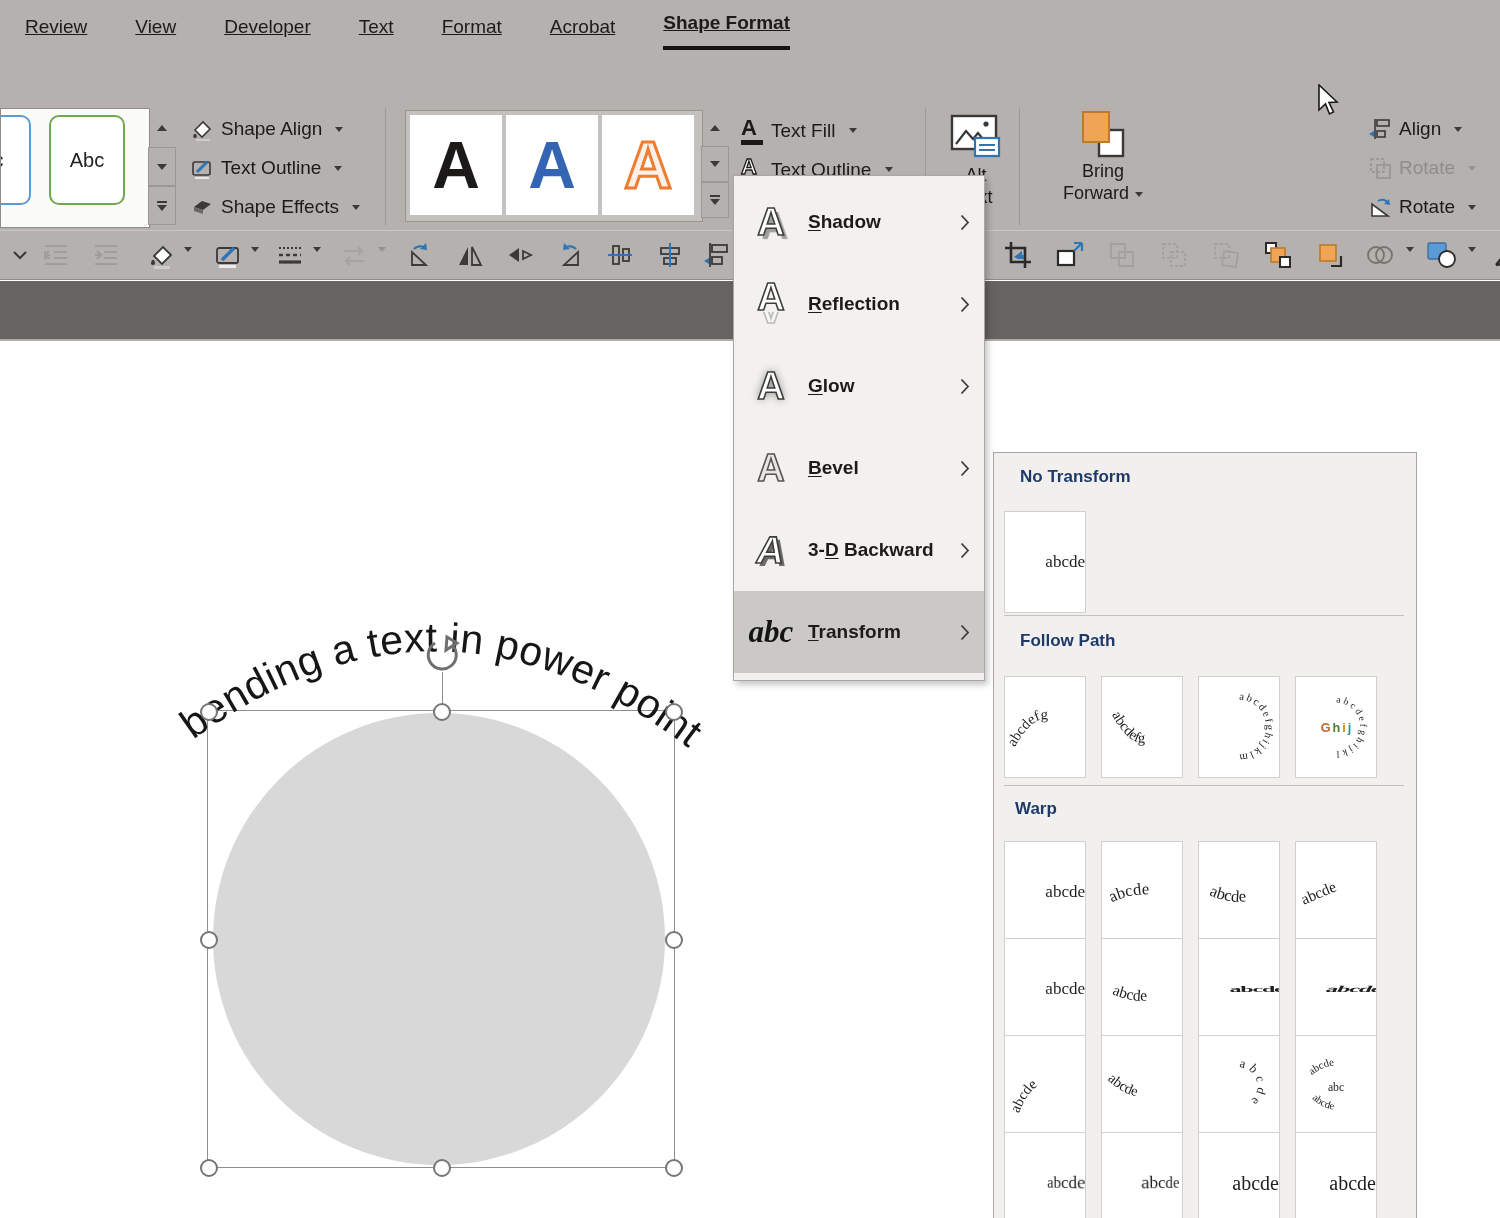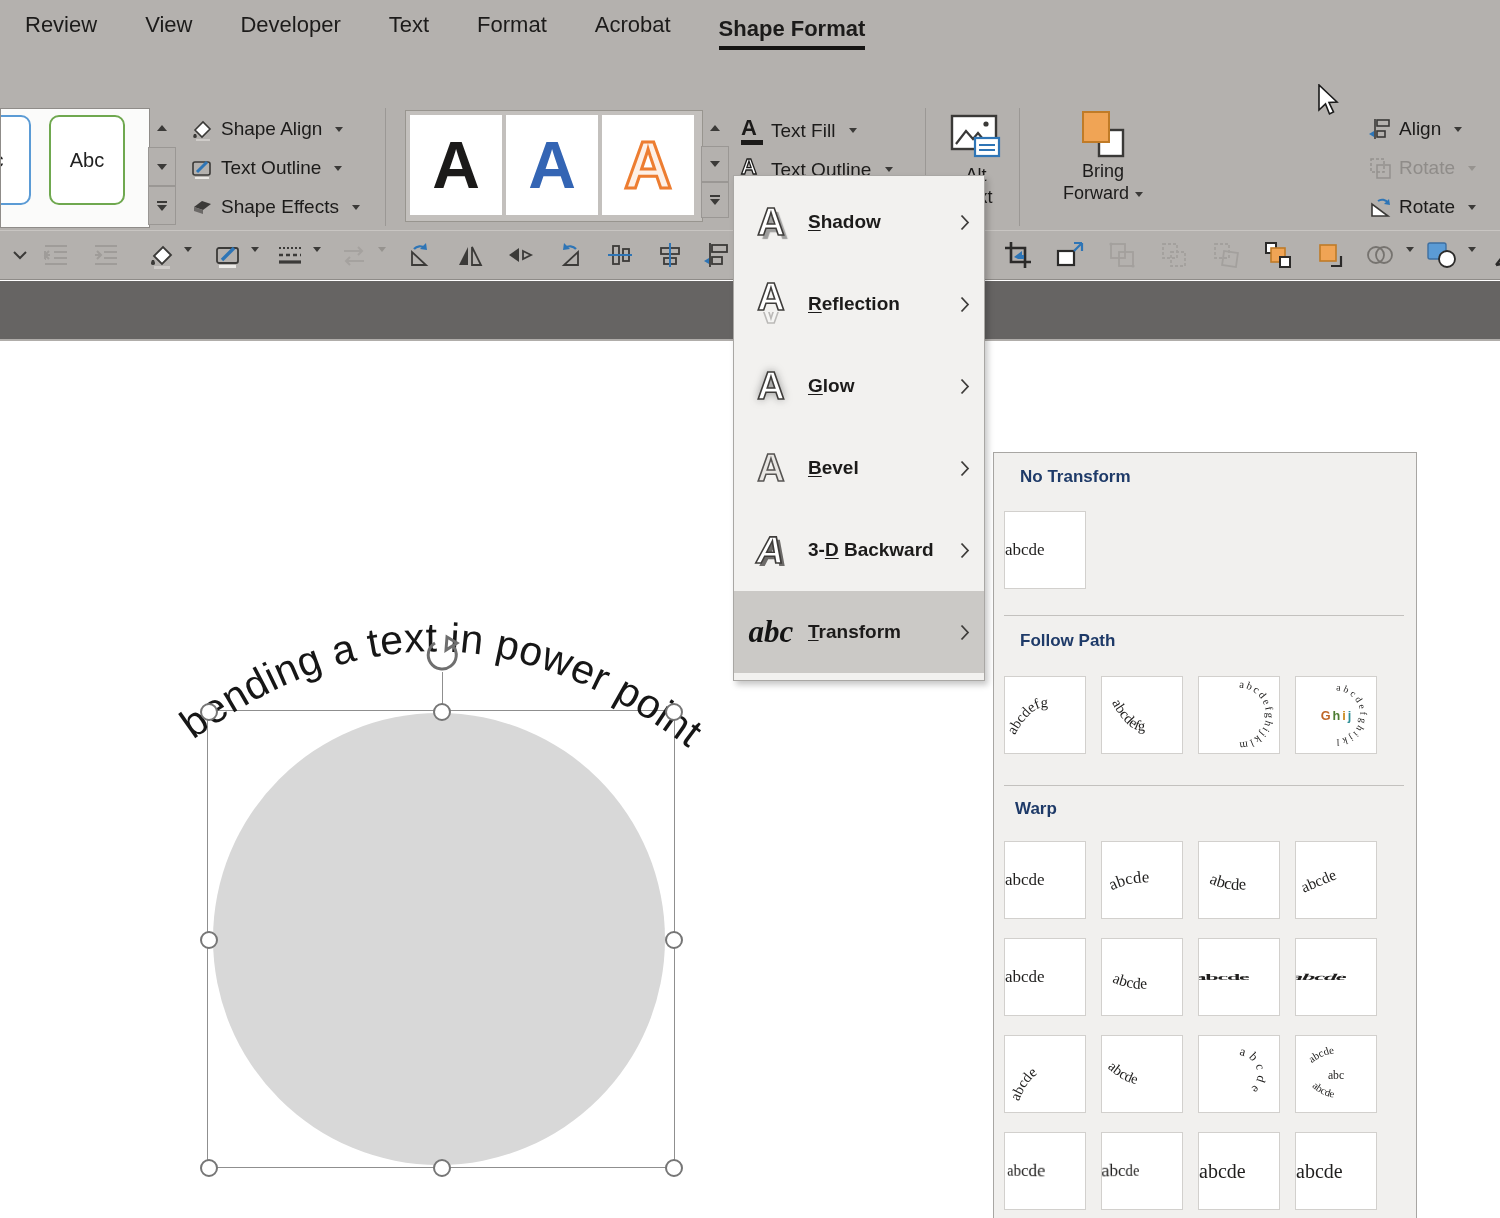--- a/index.html
+++ b/index.html
@@ -2,22 +2,22 @@
 <html><head>
 <meta charset="utf-8">
 <style>
   html,body{margin:0;padding:0;background:#fff;}
   #app{position:relative;width:1500px;height:1218px;overflow:hidden;background:#fff;
        font-family:"Liberation Sans",sans-serif;color:#1c1b1a;}
   .abs{position:absolute;}
   
   #tabsrow{left:0;top:0;width:1500px;height:50px;background:#b4b1ae;display:flex;align-items:flex-end;
            padding-left:25px;gap:48px;box-sizing:border-box;}
-  .tab{font-size:22px;padding-bottom:12px;white-space:nowrap;cursor:default;}
-  .tab.active{font-weight:bold;border-bottom:4px solid #151413;padding-bottom:4px;}
+  .tab{font-size:19px;padding-bottom:12px;white-space:nowrap;cursor:default;text-decoration:underline;}
+  .tab.active{font-weight:bold;border-bottom:4px solid #151413;padding-bottom:12px;}
   #ribbon{left:0;top:50px;width:1500px;height:180px;background:#b4b1ae;}
   #toolbar{left:0;top:230px;width:1500px;height:50px;background:#b4b1ae;border-top:1px solid #c8c5c2;
            border-bottom:1px solid #8e8b88;box-sizing:border-box;}
   #darkstrip{left:0;top:281px;width:1500px;height:60px;background:#666463;border-bottom:2px solid #b0adaa;box-sizing:border-box;}
   .vsep{position:absolute;top:58px;height:118px;width:1px;background:#9b9895;}
   .grplabel{position:absolute;top:193px;font-size:15px;color:#3d3b39;white-space:nowrap;}
   .chev{display:inline-block;width:0;height:0;border-left:4px solid transparent;border-right:4px solid transparent;
         border-top:5px solid #3b3a38;margin-left:6px;vertical-align:middle;}
   .chev.gray{border-top-color:#96938f;}
   .riblabel{font-size:19px;color:#1c1b1a;white-space:nowrap;}
@@ -61,22 +61,22 @@
   .fx-glow{text-shadow:0 0 8px rgba(120,120,120,.95);}
   .fx-bevel{color:#e8e6e3;-webkit-text-stroke:1.6px #565452;text-shadow:1px 1px 0 #fff;}
   .fx-3d{transform:skewX(-10deg);text-shadow:4px 3px 0 #6d6b69;}
   .fx-reflect{position:relative;display:inline-block;height:52px;}
   .fx-reflect .mirror{position:absolute;left:0;top:34px;transform:scaleY(-1);opacity:.3;height:16px;overflow:hidden;}
   .fx-abc{font-family:"Liberation Serif",serif;font-style:italic;font-weight:bold;font-size:31px;color:#141414;}
   
   #flyout{left:993px;top:452px;width:424px;height:770px;background:#f1f0ee;border:1px solid #a8a6a3;
           box-sizing:border-box;z-index:25;}
   .navyhead{position:absolute;font-size:17px;font-weight:bold;color:#1e3a68;white-space:nowrap;}
-  .thumb{position:absolute;width:82px;height:78px;background:#fff;border:1px solid #d2d0cd;box-sizing:border-box;
-         display:flex;align-items:center;justify-content:flex-start;overflow:hidden;}
+  .thumb{position:absolute;width:82px;height:102px;background:#fff;border:1px solid #d2d0cd;box-sizing:border-box;
+         display:flex;align-items:center;justify-content:flex-end;overflow:hidden;}
   .divider{position:absolute;left:10px;width:400px;height:1px;background:#c3c1be;}
   .wserif{font-family:"Liberation Serif",serif;color:#1f1e1d;}
   .w-plain{font-size:17px;}
   .w-plain-lg{font-size:20px;}
   .w-squash{font-size:20px;font-weight:bold;letter-spacing:-1px;transform:scale(1.2,.45);}
   .w-squash2{font-size:20px;font-weight:bold;letter-spacing:-1px;transform:scale(1.2,.45) skewX(-12deg);}
   .w-grow{font-size:17px;display:inline-block;transform:perspective(70px) rotateY(-16deg);}
   .w-shrink{font-size:17px;display:inline-block;transform:perspective(70px) rotateY(16deg);}
   .thumb svg text{font-family:"Liberation Serif",serif;fill:#1f1e1d;}
   .gG{fill:#bf6726;} .gH{fill:#4e7d34;} .gI{fill:#c98a1e;} .gJ{fill:#2e8f96;}

